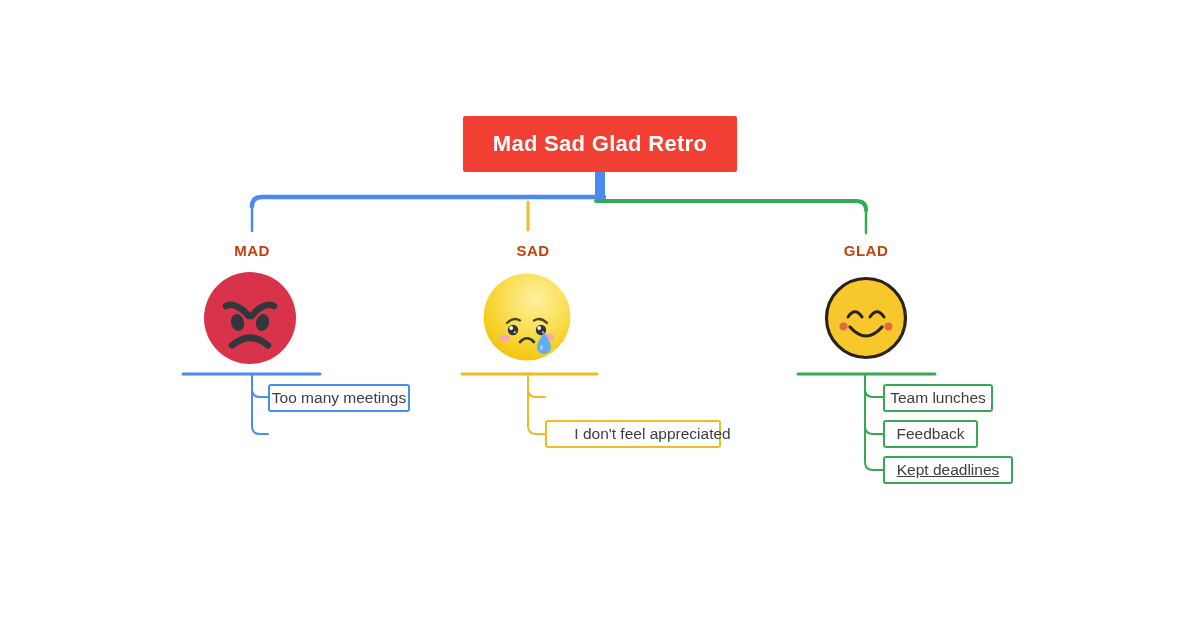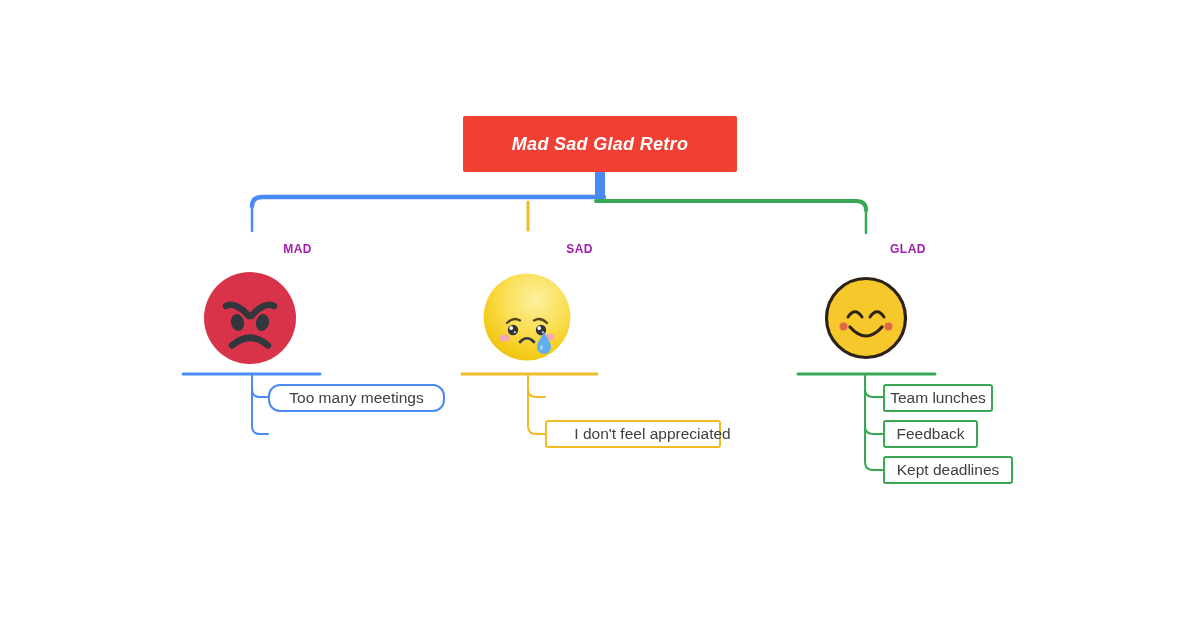--- a/index.html
+++ b/index.html
@@ -4,26 +4,26 @@
 <style>
   html,body{margin:0;padding:0;background:#ffffff;}
   .canvas{
     position:relative;width:1200px;height:620px;background:#ffffff;
     font-family:"Liberation Sans",sans-serif;overflow:hidden;
   }
   .connectors{position:absolute;left:0;top:0;}
   .root-node{
     position:absolute;left:463px;top:116px;width:274px;height:56px;
     display:flex;align-items:center;justify-content:center;
-    color:#ffffff;font-size:18px;font-weight:bold;letter-spacing:.3px;
-    border-radius:2px;cursor:pointer;font-style:italic;
+    color:#ffffff;font-size:22px;font-weight:bold;letter-spacing:.3px;
+    border-radius:2px;cursor:pointer;
   }
   .branch-label{
-    position:absolute;top:242px;width:120px;text-align:right;
-    font-size:12px;font-weight:bold;color:#a21caf;letter-spacing:.5px;
+    position:absolute;top:242px;width:120px;text-align:center;
+    font-size:15px;font-weight:bold;color:#c2410c;letter-spacing:.5px;
     cursor:pointer;
   }
   .emoji{position:absolute;cursor:pointer;}
   .leaf{
     position:absolute;height:28px;box-sizing:border-box;
     border:2px solid #999;border-radius:3px;background:#ffffff;
     display:flex;align-items:center;justify-content:center;
     font-size:15.5px;color:#3C4043;white-space:nowrap;cursor:pointer;
   }
 </style>
@@ -104,21 +104,21 @@
 
   <svg class="emoji" style="left:824px;top:276px;" width="84" height="84" viewBox="0 0 84 84">
     <circle cx="42" cy="42" r="39.5" fill="#F7C82B" stroke="#2D2217" stroke-width="3.2"></circle>
     <path d="M24,41 Q31,30.5 38,41" fill="none" stroke="#2D2217" stroke-width="3" stroke-linecap="round"></path>
     <path d="M46,41 Q53,30.5 60,41" fill="none" stroke="#2D2217" stroke-width="3" stroke-linecap="round"></path>
     <circle cx="19.5" cy="50.5" r="4" fill="#E06A45"></circle>
     <circle cx="64.5" cy="50.5" r="4" fill="#E06A45"></circle>
     <path d="M26,51 Q42,69 58,51" fill="none" stroke="#2D2217" stroke-width="3.2" stroke-linecap="round"></path>
   </svg>
 
-  <div class="leaf" style="left: 268px; top: 384px; width: 177px; border-color: rgb(74, 138, 244); border-radius: 12px;">Too many meetings</div>
+  <div class="leaf" style="left: 268px; top: 384px; width: 142px; border-color: rgb(74, 138, 244);">Too many meetings</div>
 
   <div class="leaf" style="left: 545px; top: 420px; width: 176px; border-color: rgb(239, 188, 40); padding-left: 39px;">I don't feel appreciated</div>
 
   <div class="leaf" style="left: 883px; top: 384px; width: 110px; border-color: rgb(55, 168, 86);">Team lunches</div>
   <div class="leaf" style="left: 883px; top: 420px; width: 95px; border-color: rgb(55, 168, 86);">Feedback</div>
-  <div class="leaf" style="left: 883px; top: 456px; width: 130px; border-color: rgb(55, 168, 86);">Kept deadlines</div>
+  <div class="leaf" style="left: 883px; top: 456px; width: 130px; border-color: rgb(55, 168, 86); text-decoration: underline;">Kept deadlines</div>
 
 </div>
 
 </body></html>

